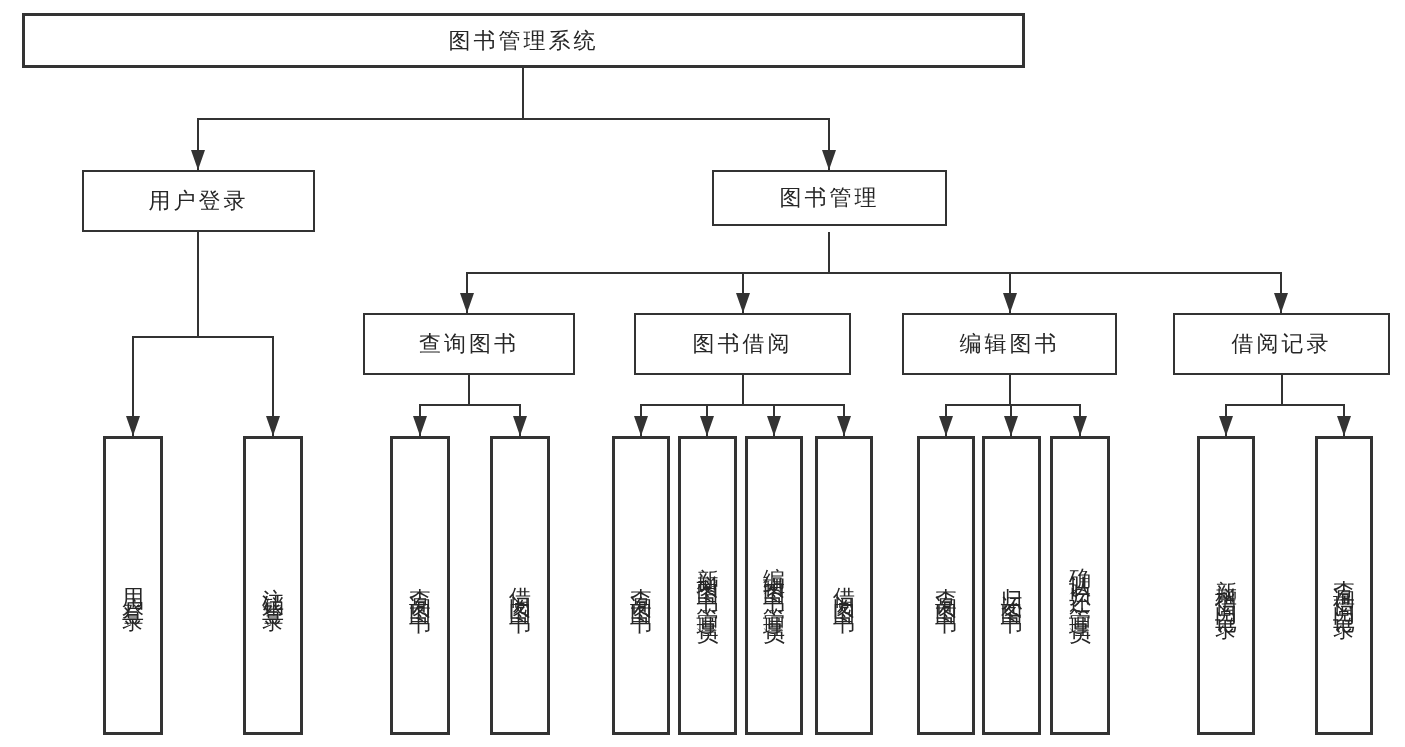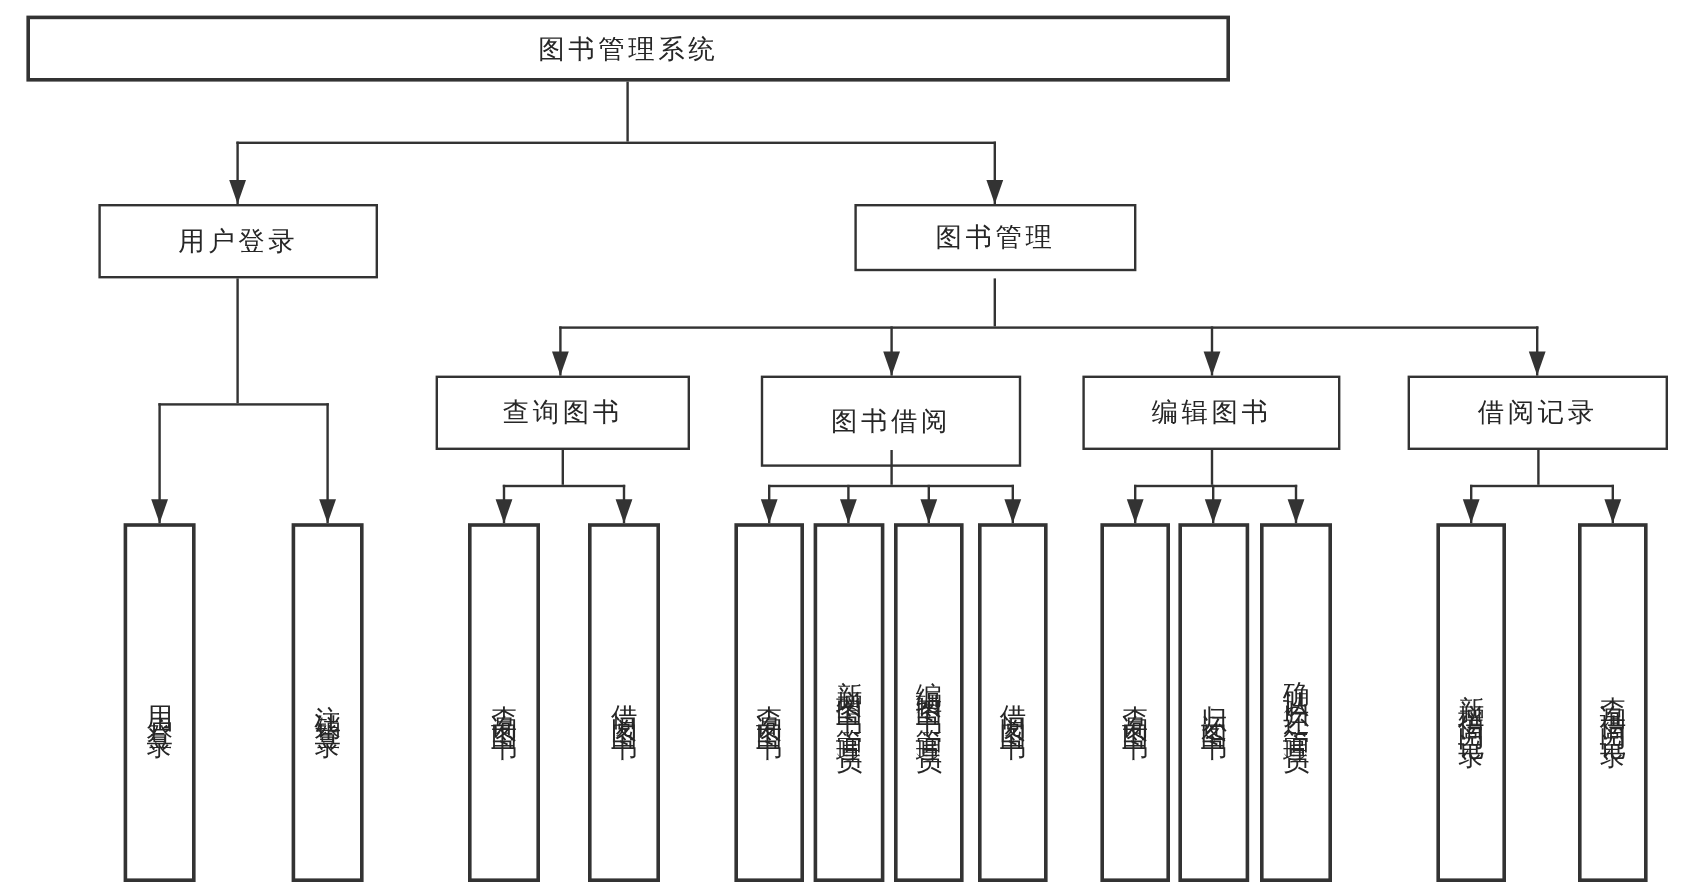--- a/index.html
+++ b/index.html
@@ -35,21 +35,21 @@
 <body>
 
 <div class="stage">
 
   <div class="box hbox root" style="left:22px;top:13px;width:1003px;height:55px">图书管理系统</div>
 
   <div class="box hbox" style="left:82px;top:170px;width:233px;height:62px">用户登录</div>
   <div class="box hbox" style="left:712px;top:170px;width:235px;height:56px">图书管理</div>
 
   <div class="box hbox" style="left:363px;top:313px;width:212px;height:62px">查询图书</div>
-  <div class="box hbox" style="left:634px;top:313px;width:217px;height:76px">图书借阅</div>
+  <div class="box hbox" style="left:634px;top:313px;width:217px;height:62px">图书借阅</div>
   <div class="box hbox" style="left:902px;top:313px;width:215px;height:62px">编辑图书</div>
   <div class="box hbox" style="left:1173px;top:313px;width:217px;height:62px">借阅记录</div>
 
   <div class="box vbox" style="left:103px;top:436px;width:60px;height:299px">用户登录</div>
   <div class="box vbox" style="left:243px;top:436px;width:60px;height:299px">注销登录</div>
 
   <div class="box vbox" style="left:390px;top:436px;width:60px;height:299px">查询图书</div>
   <div class="box vbox" style="left:490px;top:436px;width:60px;height:299px">借阅图书</div>
 
   <div class="box vbox" style="left:612px;top:436px;width:58px;height:299px">查询图书</div>

